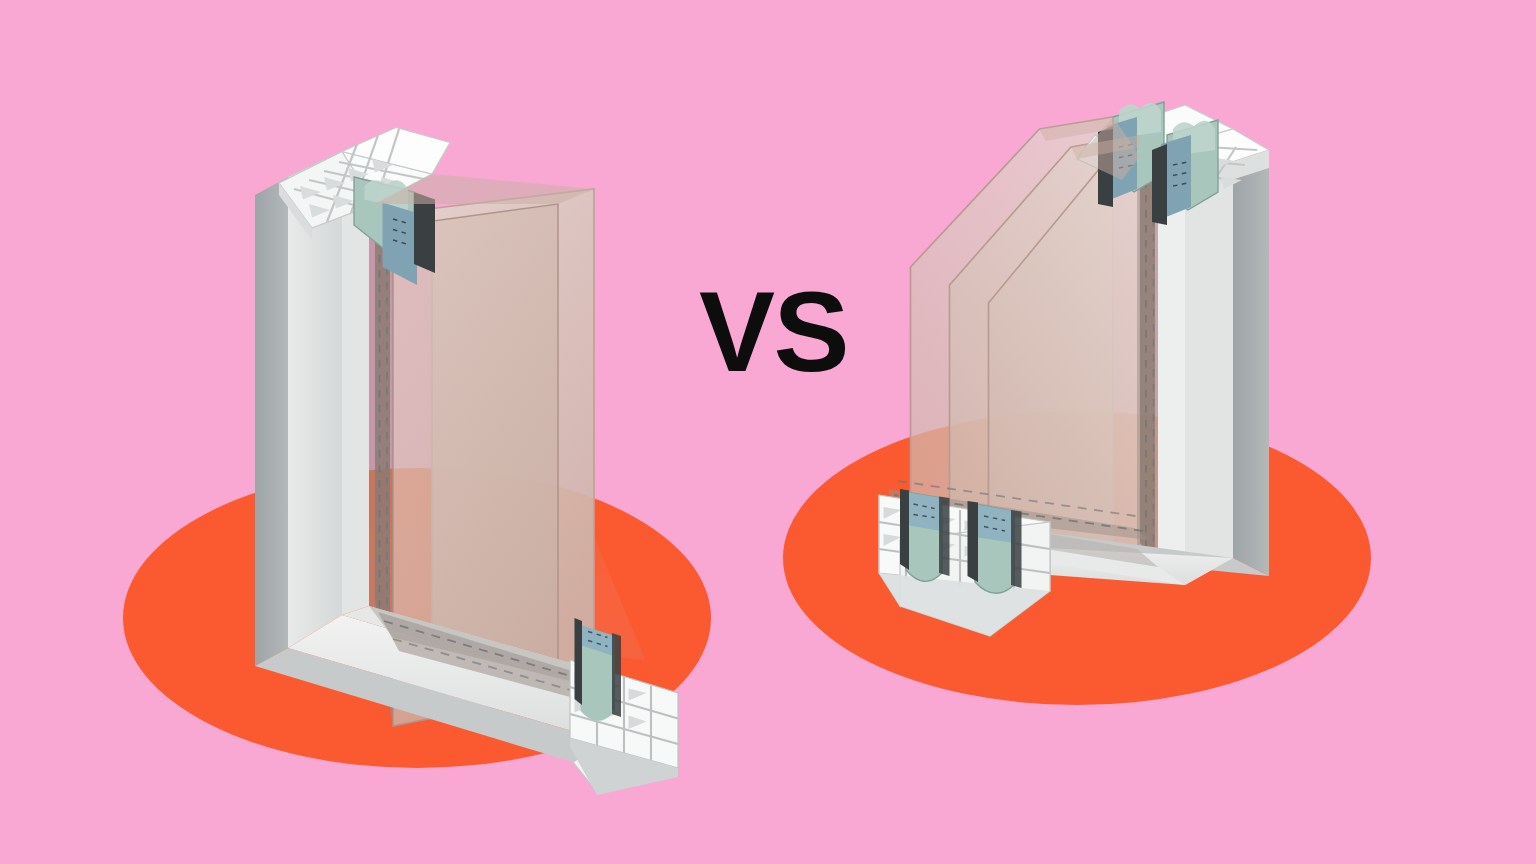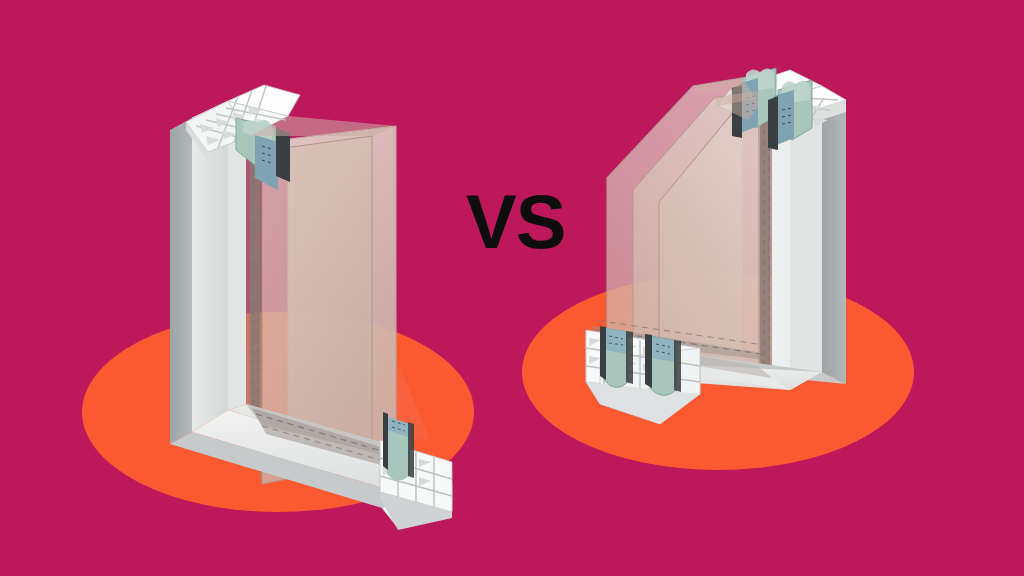--- a/index.html
+++ b/index.html
@@ -3,21 +3,21 @@
 <meta charset="utf-8">
 <title>Double vs Triple Glazing Comparison</title>
 <style>
   html,body{margin:0;padding:0;}
   body{
     width:1024px;height:576px;
     background:#ffffff;
     font-family:"Liberation Sans", sans-serif;
     overflow:hidden;
   }
-  #scene{position:relative;width:1024px;height:576px;background:#be185d;}
+  #scene{position:relative;width:1024px;height:576px;background:#f9a8d4;}
   #scene svg{display:block;width:1024px;height:576px;}
   .vs-label{
     position:absolute;
     left:466px; top:184px;
     width:100px;
     font-size:76px;
     font-weight:bold;
     line-height:1;
     letter-spacing:-1px;
     color:#0d0d0d;

